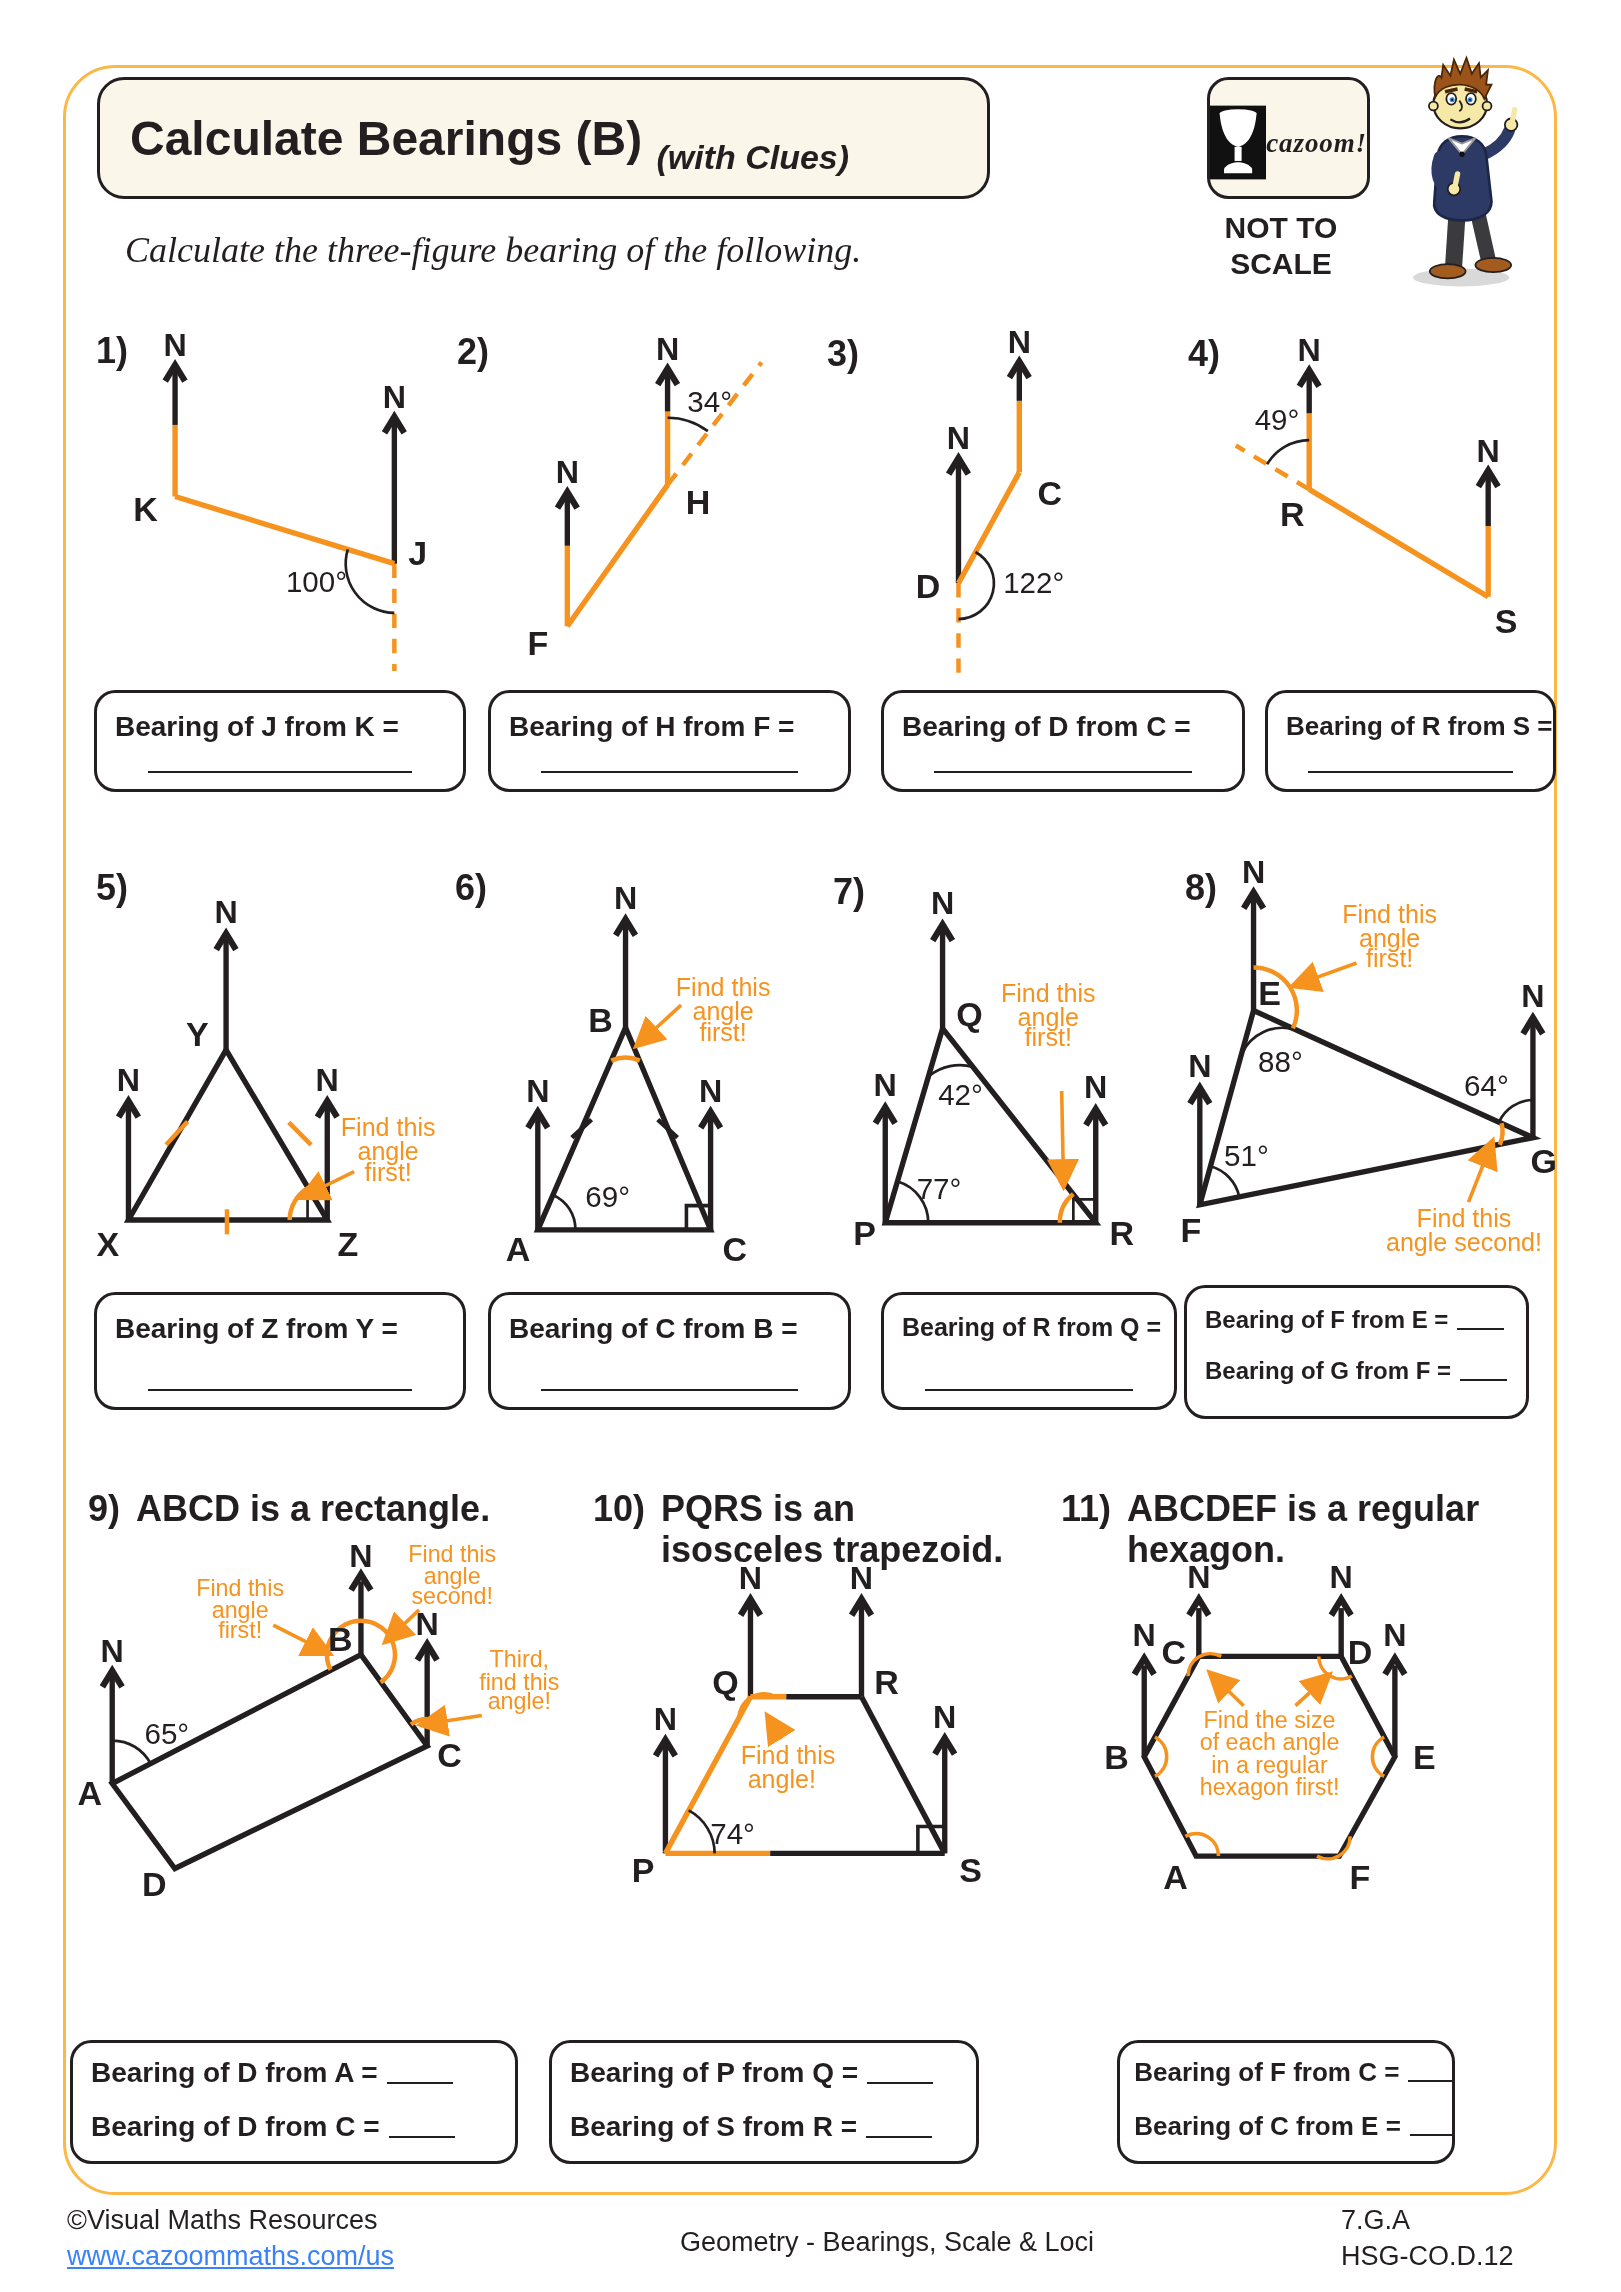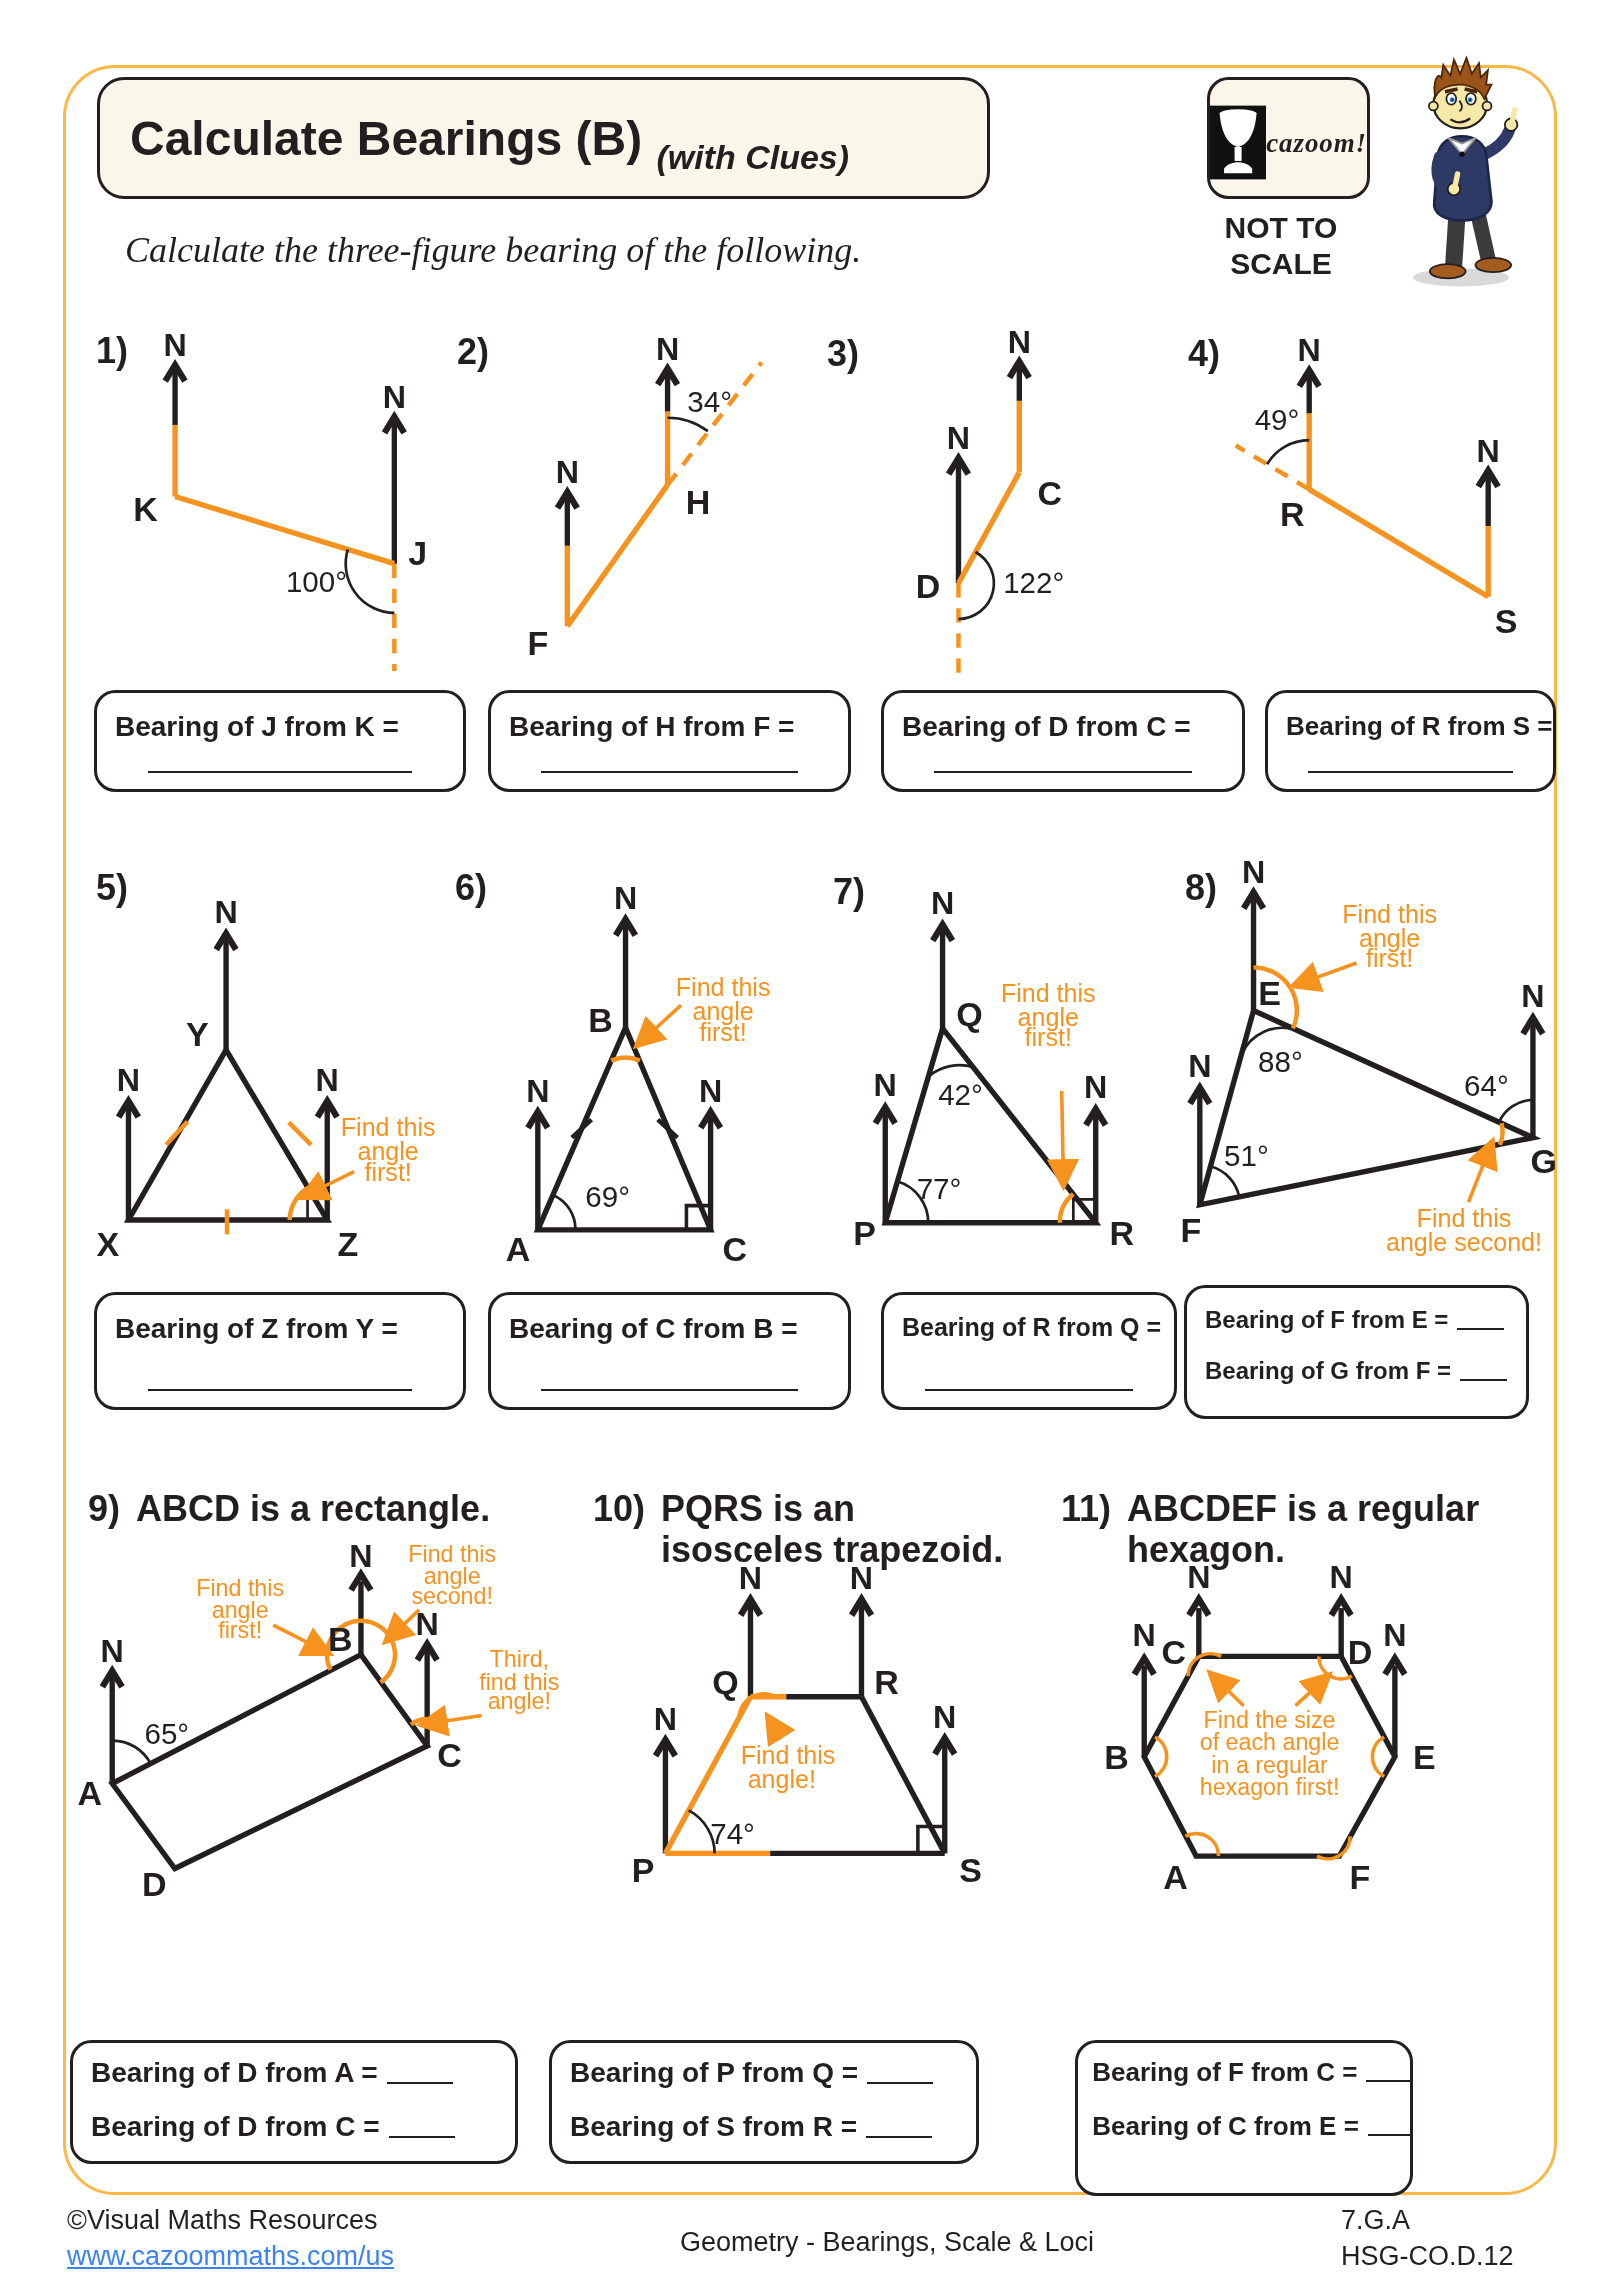--- a/index.html
+++ b/index.html
@@ -555,21 +555,21 @@
   <div class="ansbox" style="left:549px;top:2040px;width:430px;height:124px">
     <div class="ansrow" style="padding-top:14.3px;font-size:28px;font-weight:bold">
       <span>Bearing of P from Q =</span>
       <span class="blank" style="width:66px;height:25px"></span>
     </div>
     <div class="ansrow" style="padding-top:21.5px;font-size:28px;font-weight:bold">
       <span>Bearing of S from R =</span>
       <span class="blank" style="width:66px;height:25px"></span>
     </div>
   </div>
-  <div class="ansbox" style="left:1075px;top:2040px;width:338px;height:156px">
+  <div class="ansbox" style="left:1117px;top:2040px;width:338px;height:124px">
     <div class="ansrow" style="padding-top:14.3px;font-size:26px;font-weight:bold;padding-left:14.3px">
       <span>Bearing of F from C =</span>
       <span class="blank" style="width:54px;height:23px"></span>
     </div>
     <div class="ansrow" style="padding-top:23px;font-size:26px;font-weight:bold;padding-left:14.3px">
       <span>Bearing of C from E =</span>
       <span class="blank" style="width:54px;height:23px"></span>
     </div>
   </div>
 

